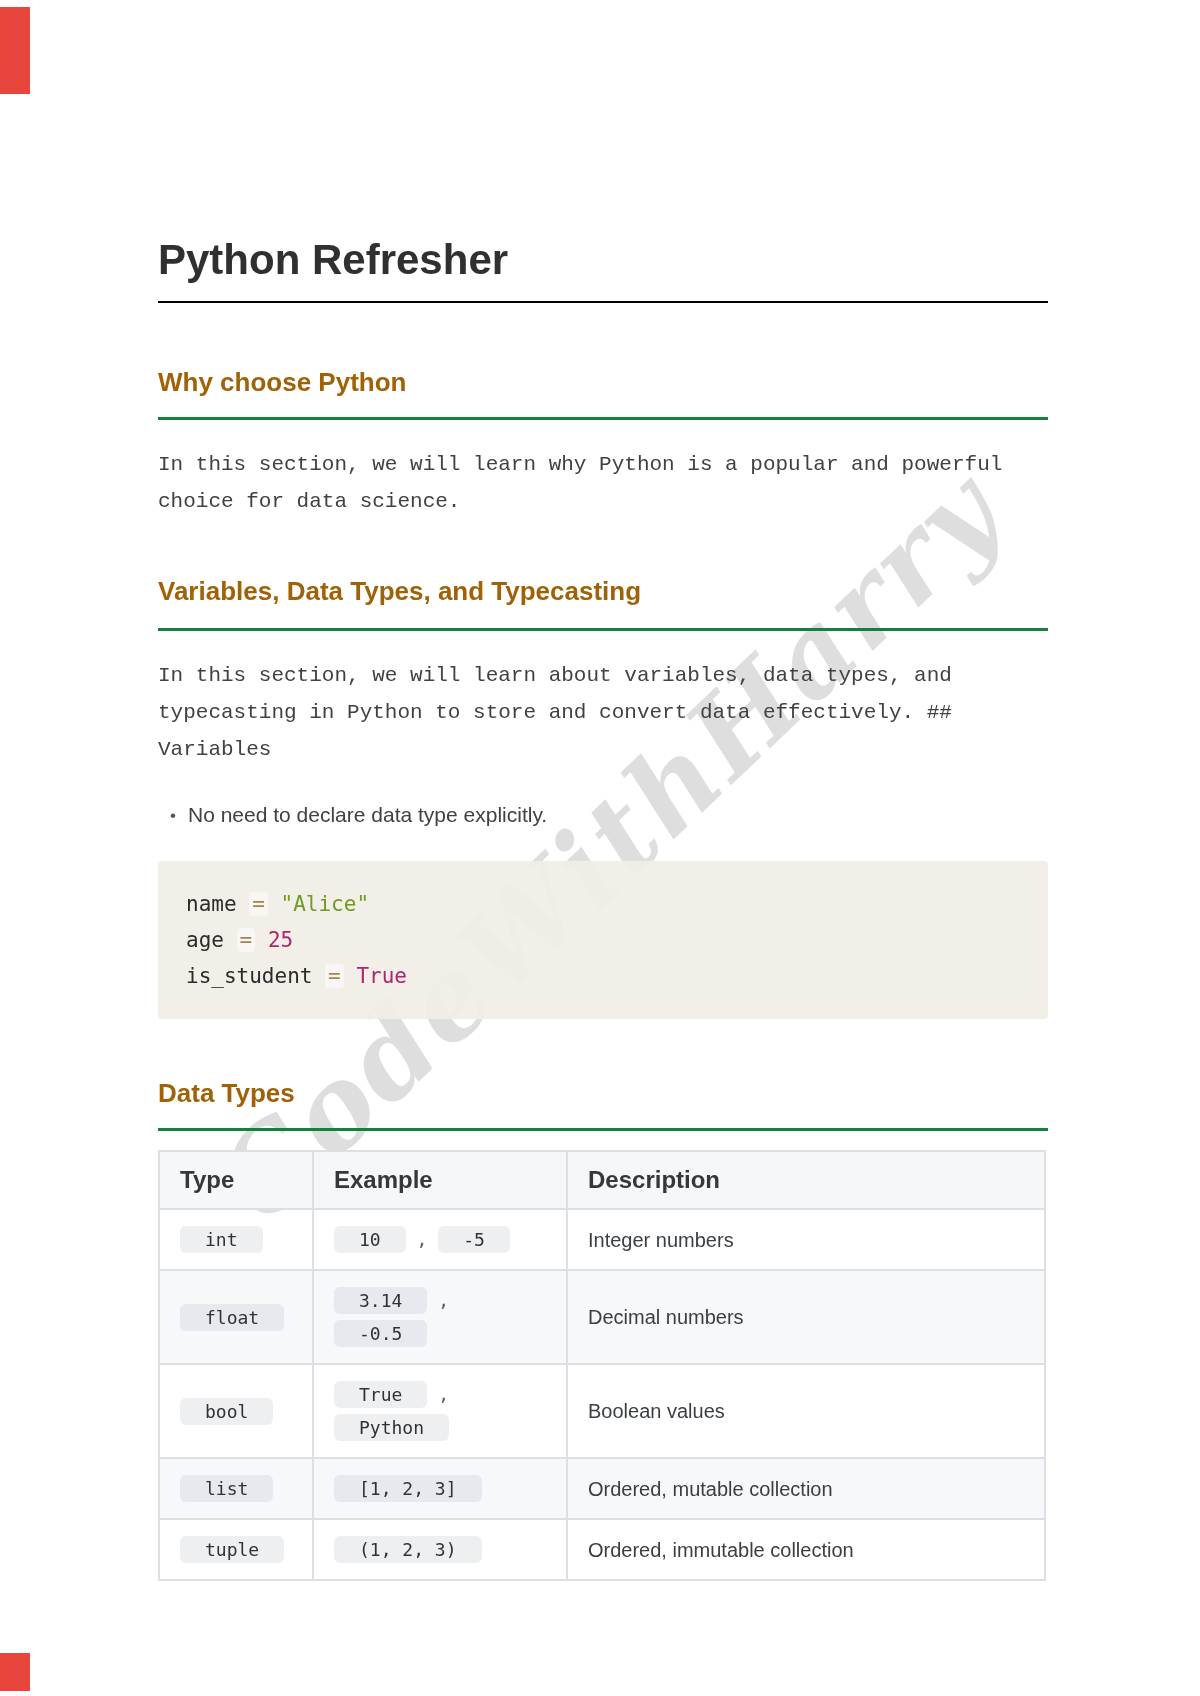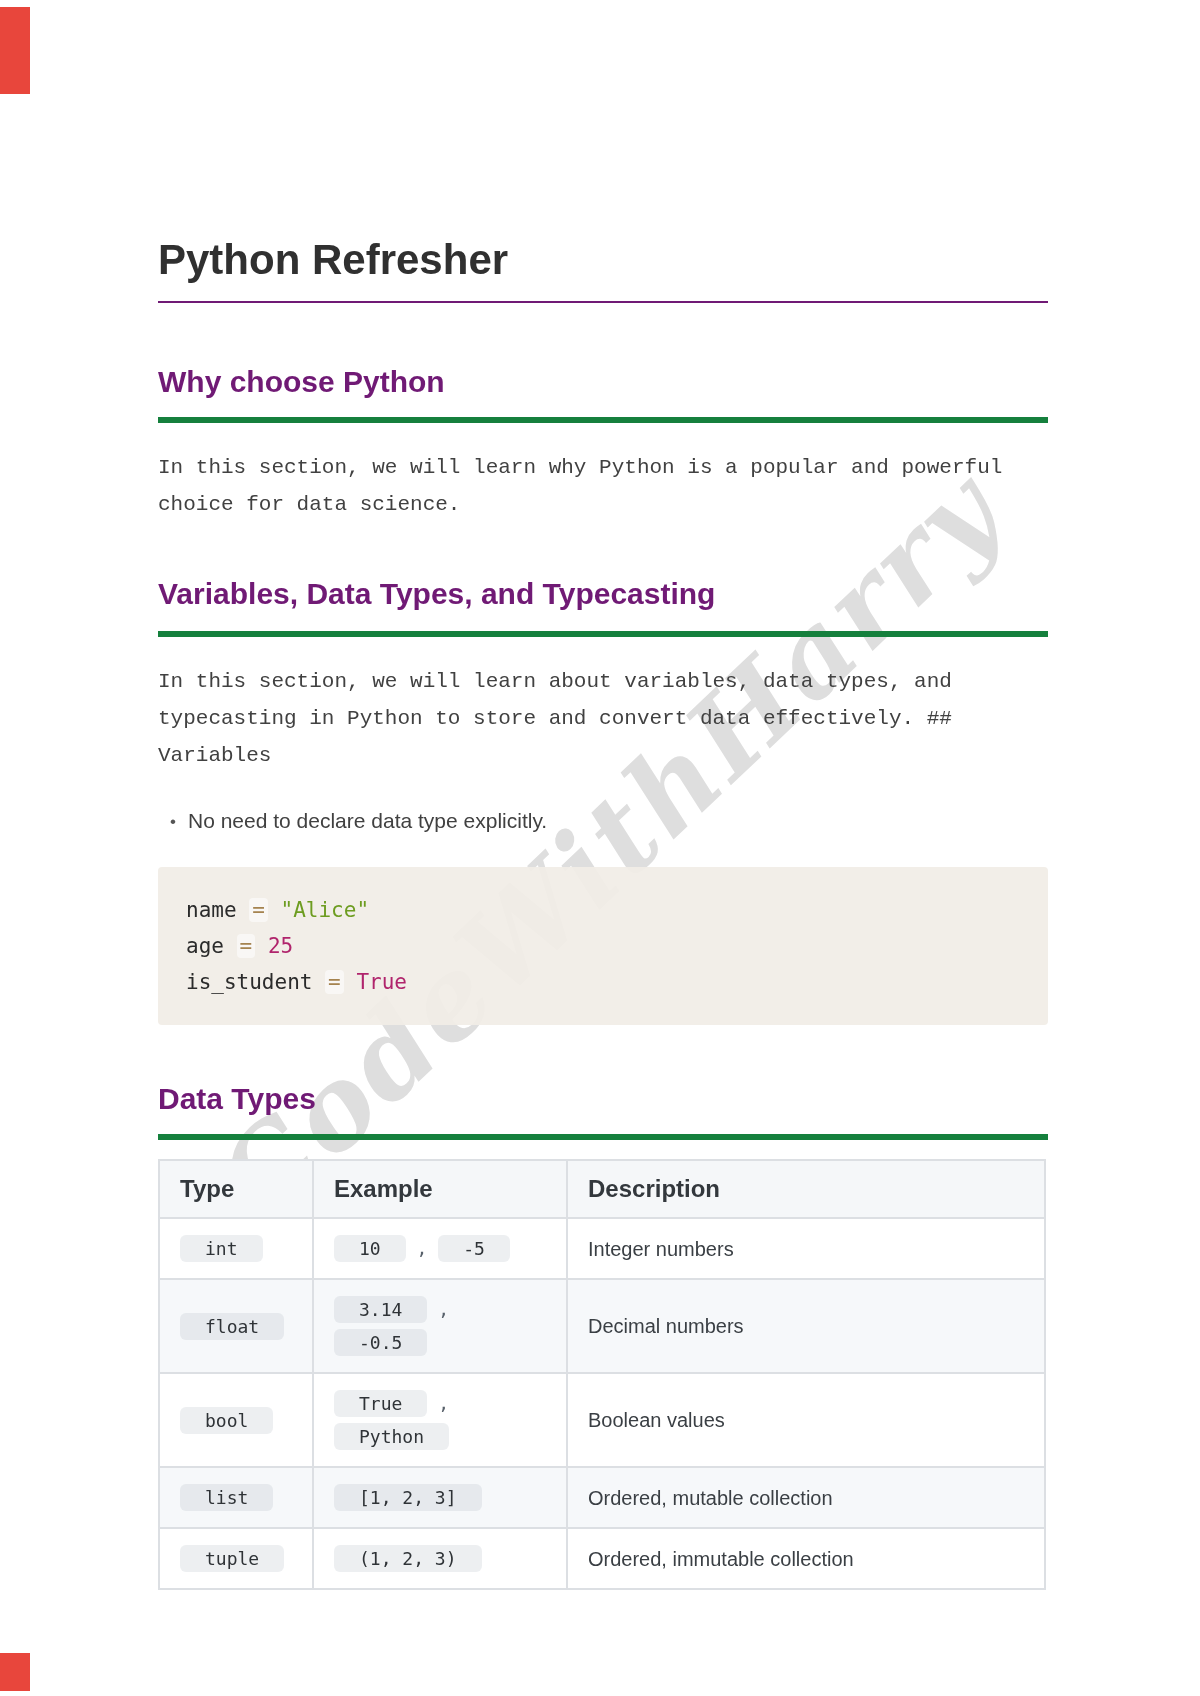--- a/index.html
+++ b/index.html
@@ -19,25 +19,25 @@
     text-align:center; transform:rotate(-43.5deg);
     font-family:"DejaVu Serif","Liberation Serif",serif;
     font-style:italic; font-weight:700; font-size:112px; letter-spacing:4px;
     color:var(--watermark-gray,#dedede); white-space:nowrap; pointer-events:none;
   }
 
   .content { position:relative; z-index:1; margin-left:158px; width:890px; }
 
   h1.doc-title {
     margin-top:235px; font-size:42px; line-height:50px; font-weight:700; color:#303030;
-    padding-bottom:16px; border-bottom:2px solid #701a75;
+    padding-bottom:16px; border-bottom:2px solid #000000;
   }
   h2.section-heading {
-    font-size:30px; line-height:38px; font-weight:700; color:#701a75;
-    border-bottom:6px solid #15803d;
+    font-size:26px; line-height:38px; font-weight:700; color:#a16207;
+    border-bottom:3px solid #15803d;
   }
   h2.h-why   { margin-top:60px; padding-bottom:16px; }
   h2.h-vars  { margin-top:52px; padding-bottom:18px; }
   h2.h-types { margin-top:55px; padding-bottom:16px; }
 
   p.body-text { margin-top:26px; font-size:21px; line-height:37px; color:#414141;font-family:Liberation Mono, monospace; }
 
   ul.bullet-list { margin-top:34px; list-style:none; padding-left:30px; }
   ul.bullet-list li { font-size:21px; line-height:26px; margin-bottom:17px; color:#414141; }
   .dot { display:inline-block; width:18px; margin-left:-18px; color:#555; font-size:17px; vertical-align:1px; }

